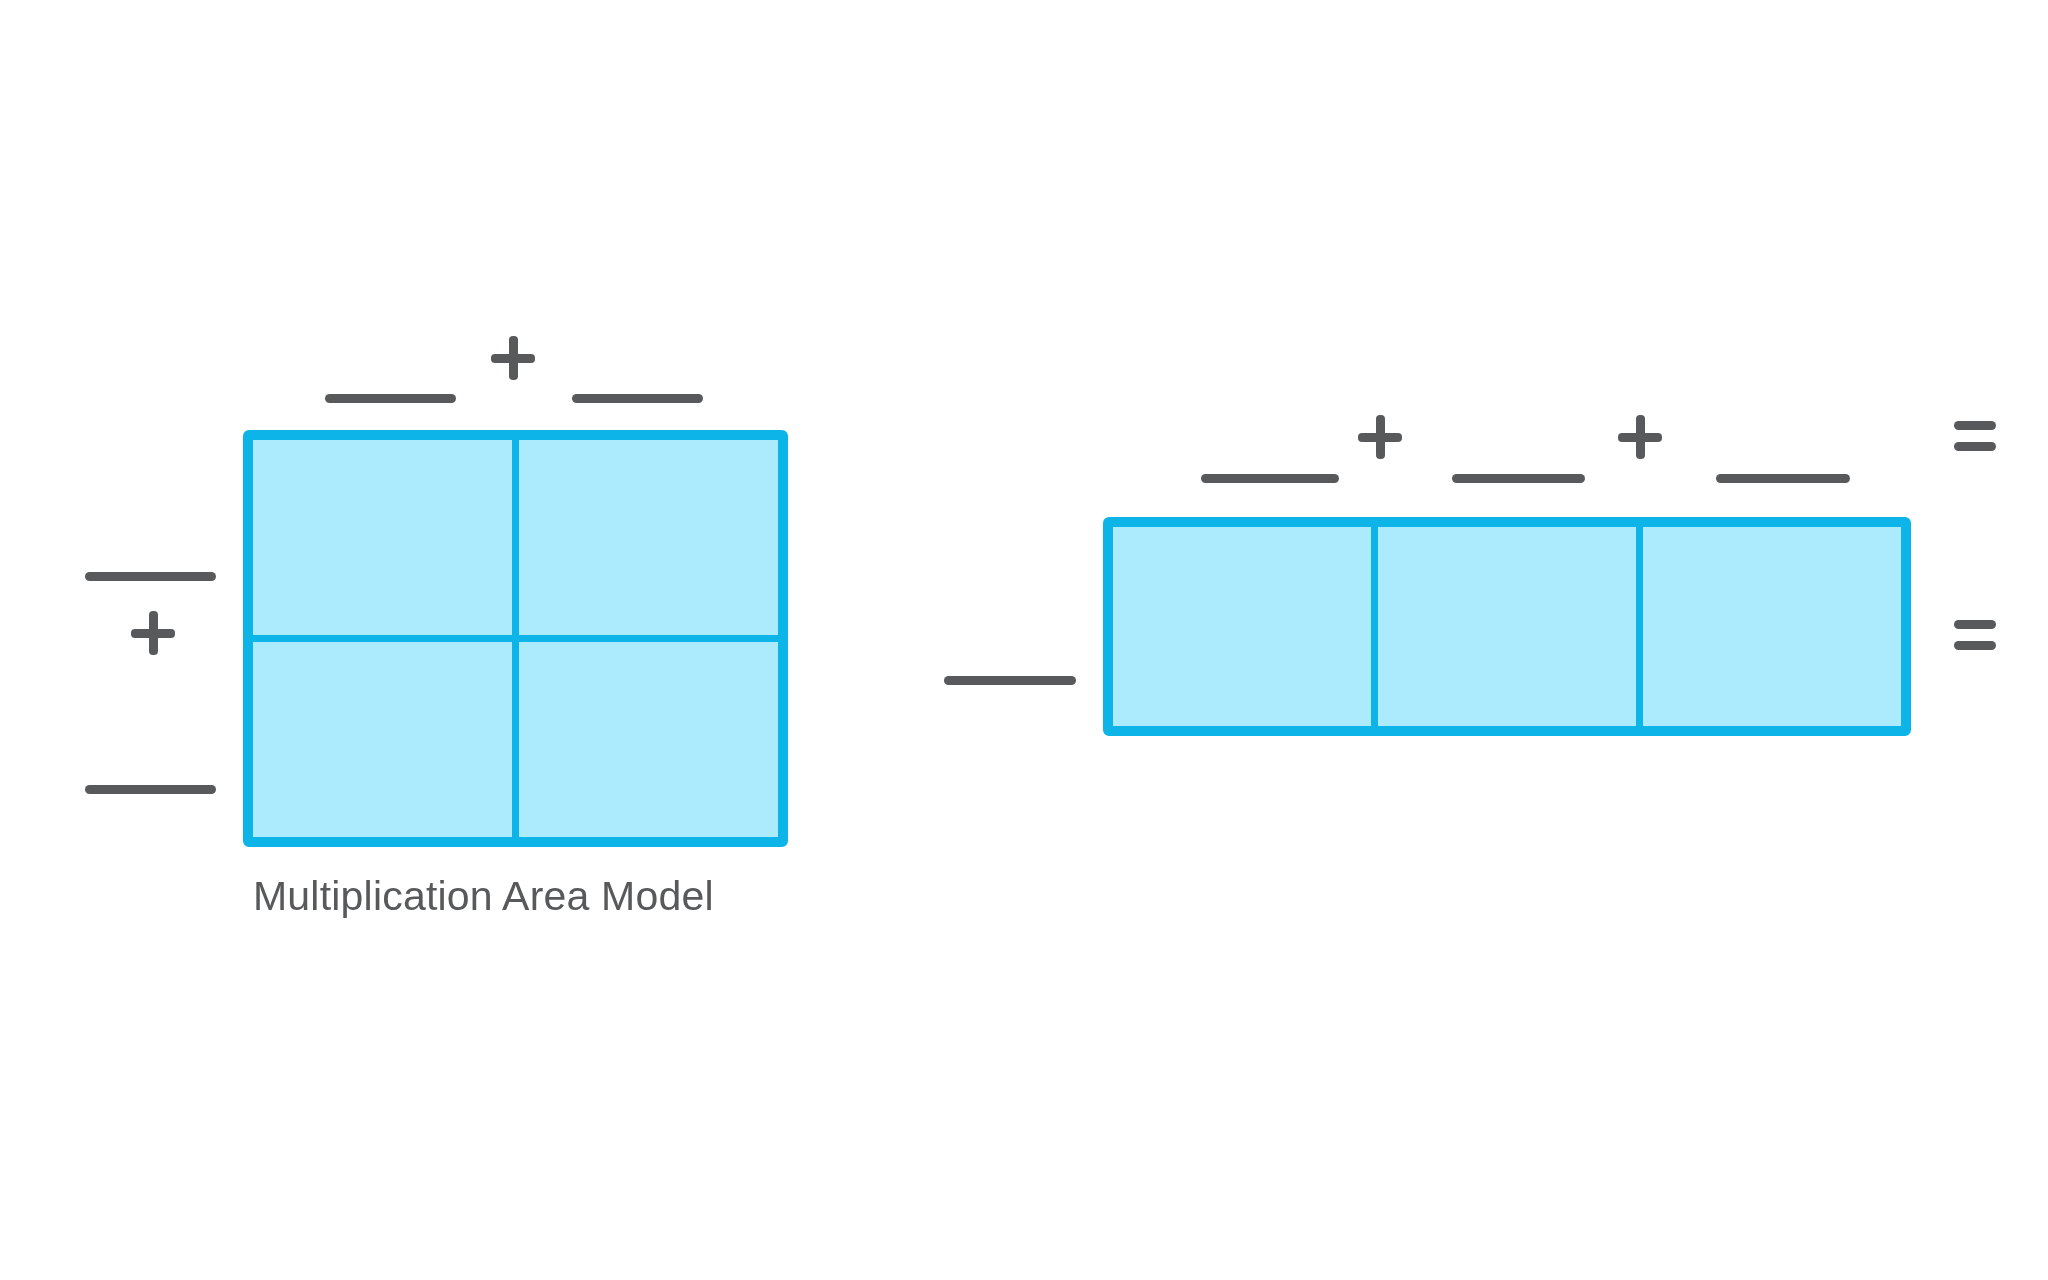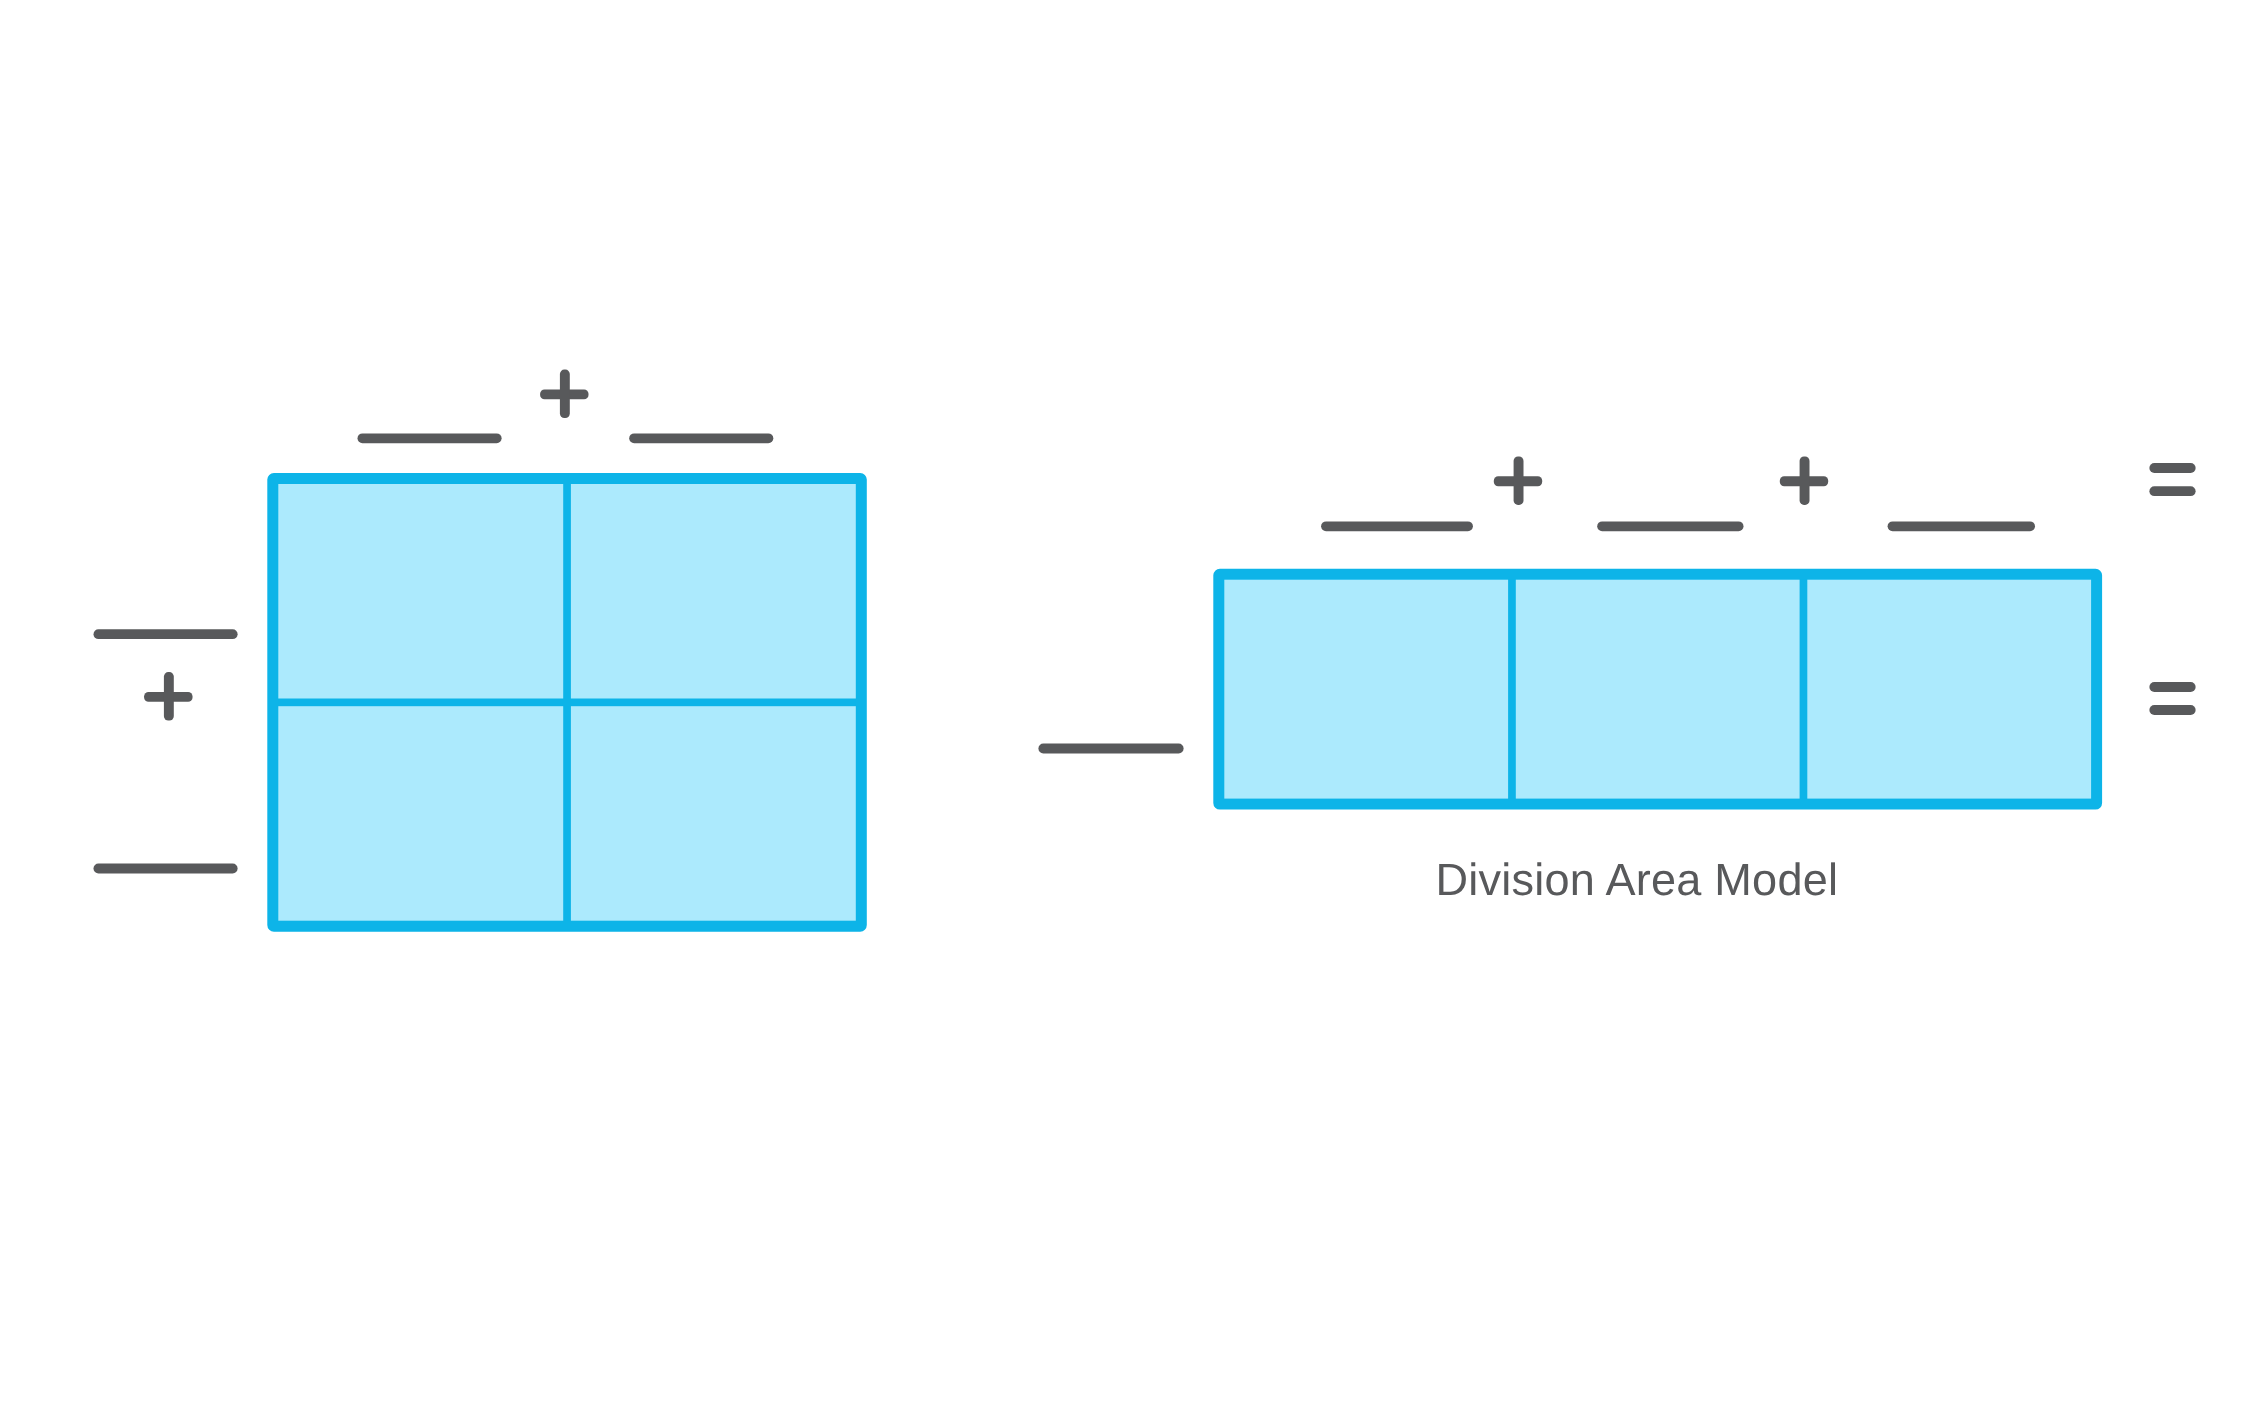--- a/index.html
+++ b/index.html
@@ -129,20 +129,21 @@
 
   <div class="blank-line" style="left:85px; top:785px; width:131px;"></div>
 
   <div class="area-model" id="mult-model">
     <div class="area-cell"></div>
     <div class="area-cell"></div>
     <div class="area-cell"></div>
     <div class="area-cell"></div>
   </div>
 
+  <div class="caption" id="mult-caption">Multiplication Area Model</div>
 
   <div class="blank-line" style="left:1201px; top:474px; width:138px;"></div>
 
   <div class="op-plus" style="left:1358px; top:415px;"></div>
 
   <div class="blank-line" style="left:1452px; top:474px; width:133px;"></div>
 
   <div class="op-plus" style="left:1618px; top:415px;"></div>
 
   <div class="blank-line" style="left:1716px; top:474px; width:134px;"></div>
@@ -152,15 +153,14 @@
   <div class="op-equals" style="left:1954px; top:620px;"></div>
 
   <div class="blank-line" style="left:944px; top:676px; width:132px;"></div>
 
   <div class="area-model" id="div-model">
     <div class="area-cell"></div>
     <div class="area-cell"></div>
     <div class="area-cell"></div>
   </div>
 
-  <div class="caption" id="div-caption">Division Area Model</div>
 
 </div>
 
 </body></html>

